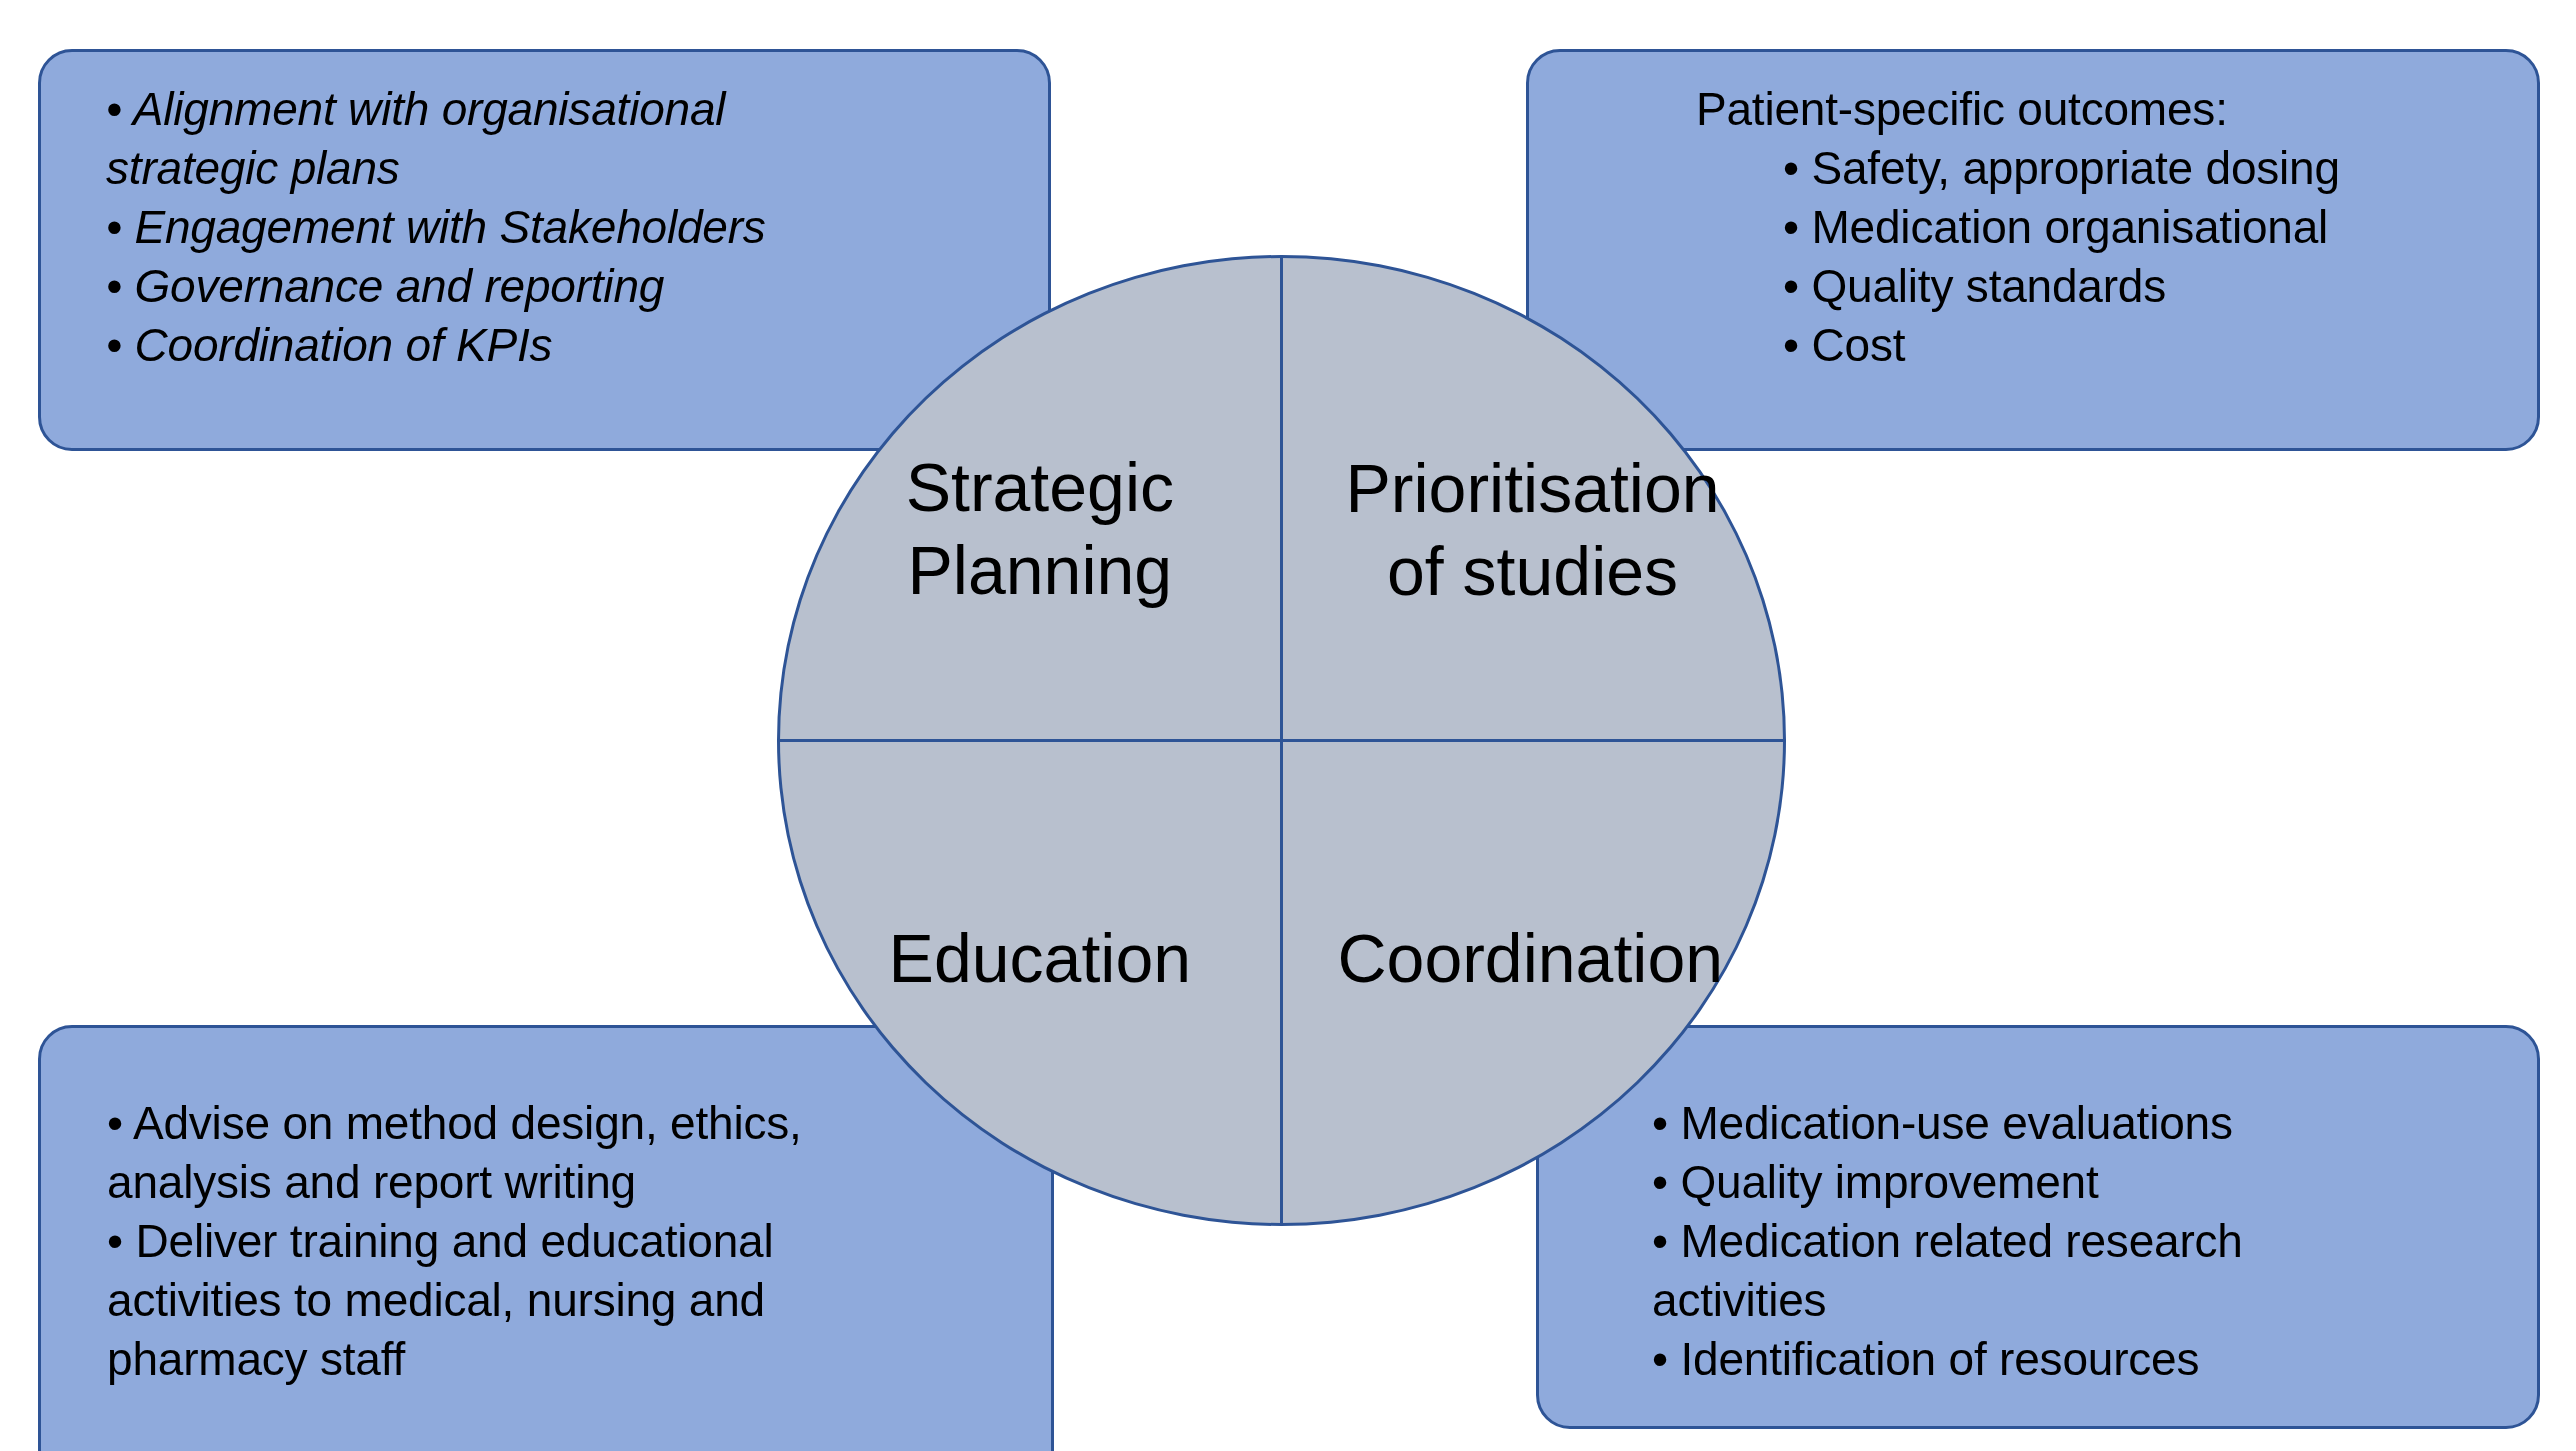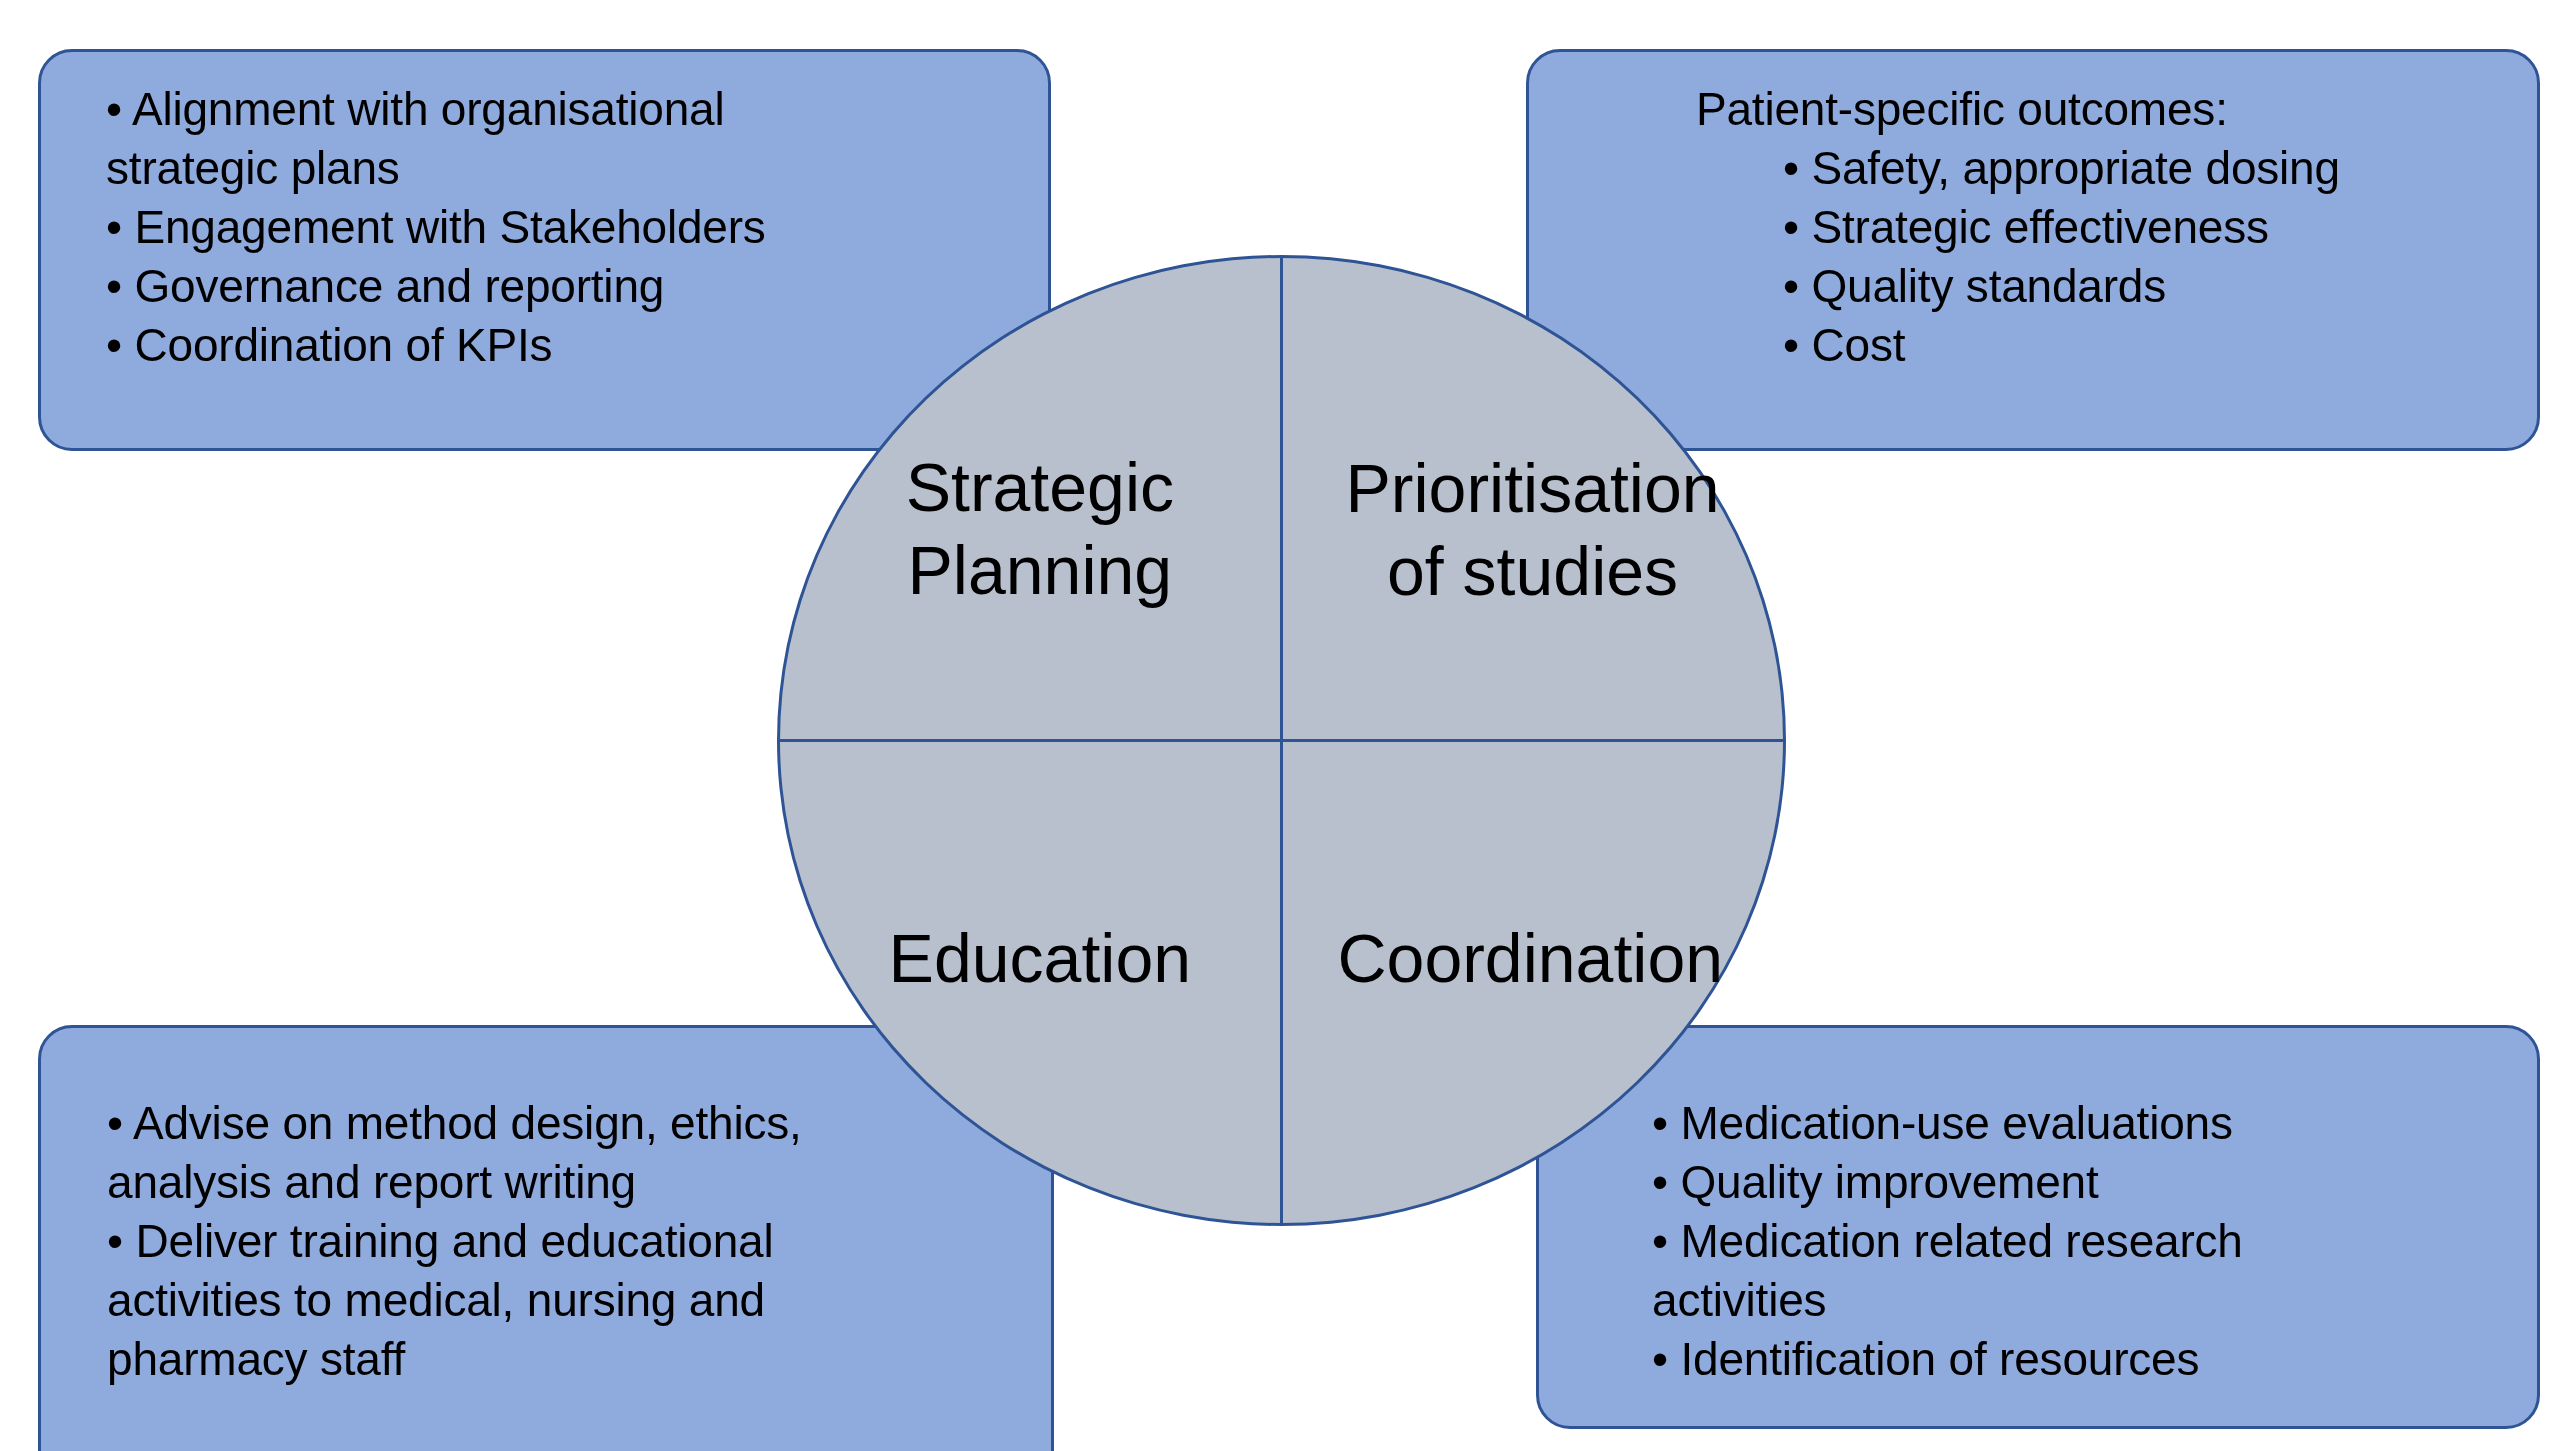--- a/index.html
+++ b/index.html
@@ -35,21 +35,21 @@
   }
   .callout .line { display: block; }
   .callout .line.indent { padding-left: 87px; }
 
   
   #box-top-left      { left: 38px;   top: 49px;   width: 1013px; height: 402px; }
   #box-top-right     { left: 1526px; top: 49px;   width: 1014px; height: 402px; padding-left: 40px; }
   #box-bottom-left   { left: 38px;   top: 1025px; width: 1016px; height: 513px; }
   #box-bottom-right  { left: 1536px; top: 1025px; width: 1004px; height: 404px; }
 
-  #box-top-left .lines     { left: 65px; top: 28px;  width: 922px; }
+  #box-top-left .lines     { left: 65px; top: 28px;  width: 922px; font-style: italic; }
   #box-top-right .lines    { left: 167px; top: 28px;  width: 827px; }
   #box-bottom-left .lines  { left: 66px; top: 66px; width: 922px; }
   #box-bottom-right .lines { left: 113px; top: 66px; width: 863px; }
 
   
   #circle-wrap {
     position: absolute;
     left: 777px;
     top: 255px;
     width: 1009px;
@@ -118,21 +118,21 @@
       <span class="line">• Engagement with Stakeholders</span>
       <span class="line">• Governance and reporting</span>
       <span class="line">• Coordination of KPIs</span>
     </div>
   </div>
 
   <div class="callout" id="box-top-right">
     <div class="lines">
       <span class="line">Patient-specific outcomes:</span>
       <span class="line indent">• Safety, appropriate dosing</span>
-      <span class="line indent">• Strategic effectiveness</span>
+      <span class="line indent">• Medication organisational</span>
       <span class="line indent">• Quality standards</span>
       <span class="line indent">•  Cost</span>
     </div>
   </div>
 
   <div class="callout" id="box-bottom-left">
     <div class="lines">
       <span class="line">• Advise on method design, ethics,</span>
       <span class="line">analysis and report writing</span>
       <span class="line">• Deliver training and educational</span>

